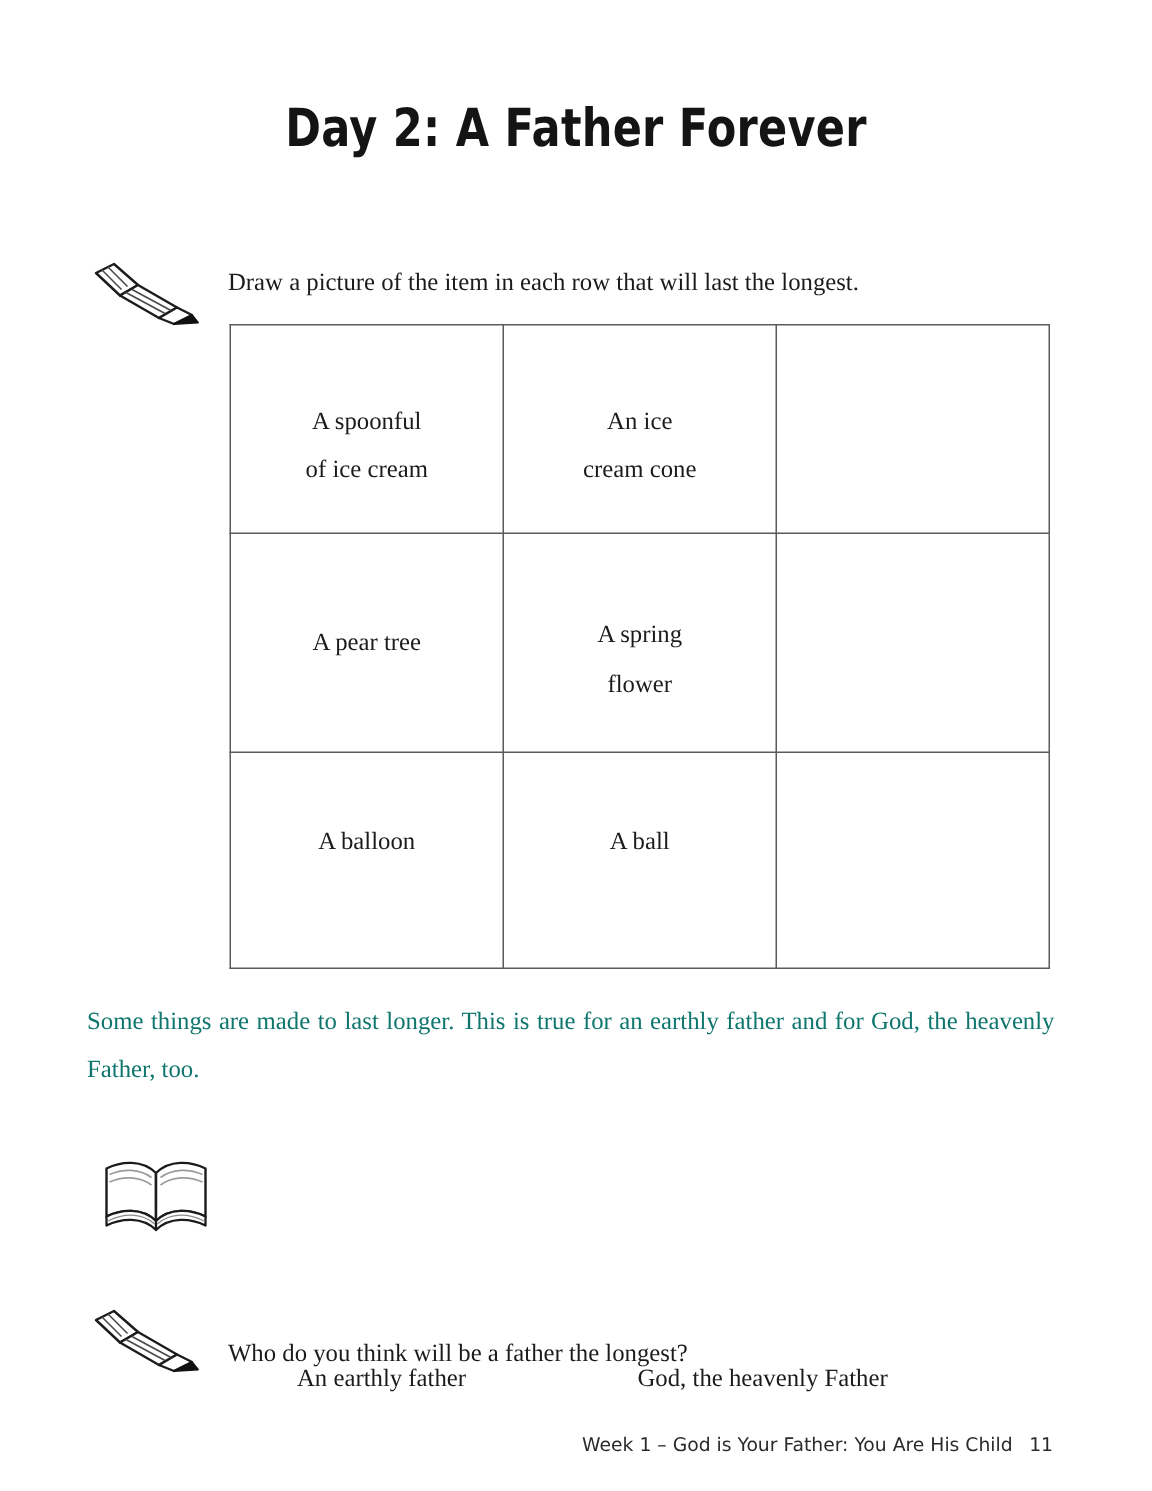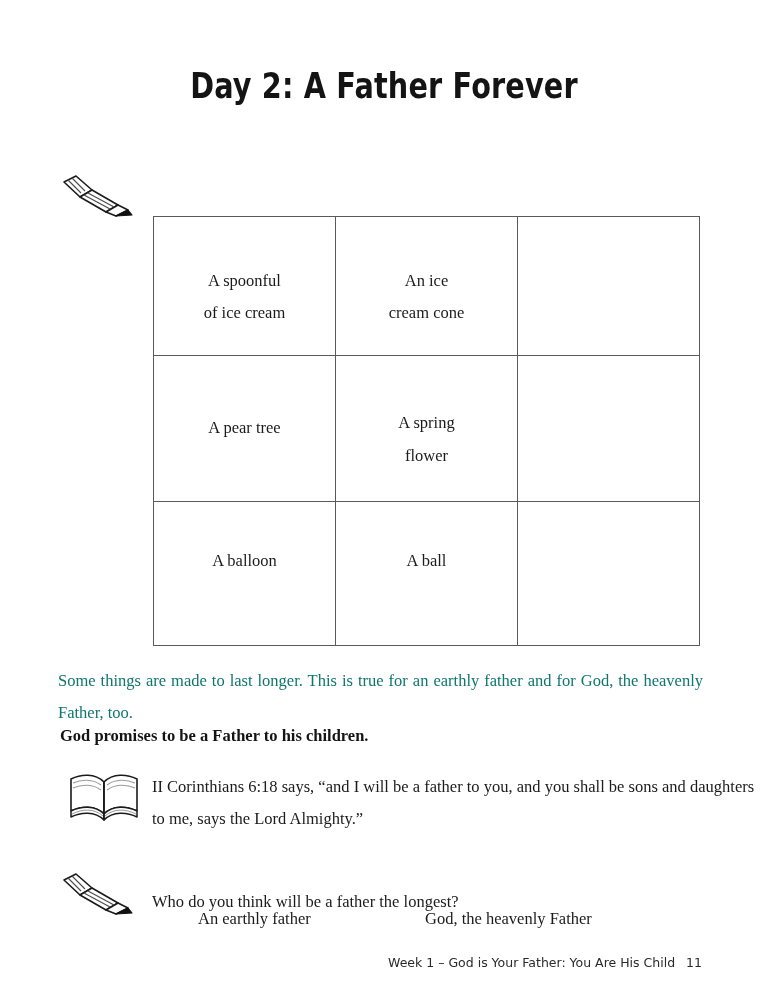--- a/index.html
+++ b/index.html
@@ -221,20 +221,21 @@
         </g>
         <g stroke="#4a4a4a" stroke-width="1.1" fill="none">
           <path d="M10 6 L23 19"></path>
           <path d="M14 4 L27 17"></path>
           <path d="M26 21 L52 35"></path>
           <path d="M30 19 L56 33"></path>
         </g>
         <path d="M58 42 L70 36 L74 41 Z" fill="#111111" stroke="#111111" stroke-width="1.2" stroke-linejoin="round"></path>
       </svg>
     </span>
+    <span class="instruction-text">Draw a picture of the item in each row that will last the longest.</span>
   </div>
 
   <table class="draw-table">
     <tbody>
       <tr class="row-1">
         <td class="cell-two-line">
           <span class="cell-inner">
             <span class="cell-line">A spoonful</span>
             <span class="cell-line">of ice cream</span>
           </span>
@@ -271,21 +272,20 @@
           <span class="cell-inner">
             <span class="cell-line">A ball</span>
           </span>
         </td>
         <td></td>
       </tr>
     </tbody>
   </table>
 
   <div class="body-para">Some things are made to last longer. This is true for an earthly father and for God, the heavenly Father, too.</div>
-  <div class="promise-line">God promises to be a Father to his children.</div>
 
   <div class="scripture-row">
     <span class="book-icon">
       <svg viewBox="0 0 80 58" width="80" height="58" aria-hidden="true">
         <g fill="#ffffff" stroke="#1b1b1b" stroke-width="1.6" stroke-linejoin="round">
           <path d="M40 12 C31 3, 17 4, 7 9 L7 41 C17 36, 31 35, 40 44 Z"></path>
           <path d="M40 12 C49 3, 63 4, 73 9 L73 41 C63 36, 49 35, 40 44 Z"></path>
         </g>
         <g stroke="#9a9a9a" stroke-width="1.1" fill="none">
           <path d="M9 13 C18 9, 29 9, 37 15"></path>
@@ -297,21 +297,20 @@
           <path d="M7 41 C17 36, 31 35, 40 44 L40 50 C31 41, 17 42, 7 47 Z"></path>
           <path d="M73 41 C63 36, 49 35, 40 44 L40 50 C49 41, 63 42, 73 47 Z"></path>
         </g>
         <g stroke="#8c8c8c" stroke-width="0.9" fill="none">
           <path d="M8 44 C18 39, 30 38, 39 46"></path>
           <path d="M72 44 C62 39, 50 38, 41 46"></path>
         </g>
         <path d="M40 12 L40 50" stroke="#1b1b1b" stroke-width="1.4" fill="none"></path>
       </svg>
     </span>
-    <span class="scripture-text">II Corinthians 6:18 says, “and I will be a father to you, and you shall be sons and daughters to me, says the Lord Almighty.”</span>
   </div>
 
   <div class="question-row">
     <span class="pencil-icon-2">
       <svg viewBox="0 0 82 44" width="82" height="44" aria-hidden="true">
         <g fill="#ffffff" stroke="#1b1b1b" stroke-width="1.6" stroke-linejoin="round">
           <path d="M6 8 L18 2 L34 16 L22 23 Z"></path>
           <path d="M22 23 L34 16 L60 31 L48 38 Z"></path>
           <path d="M48 38 L60 31 L70 36 L58 42 Z"></path>
         </g>

